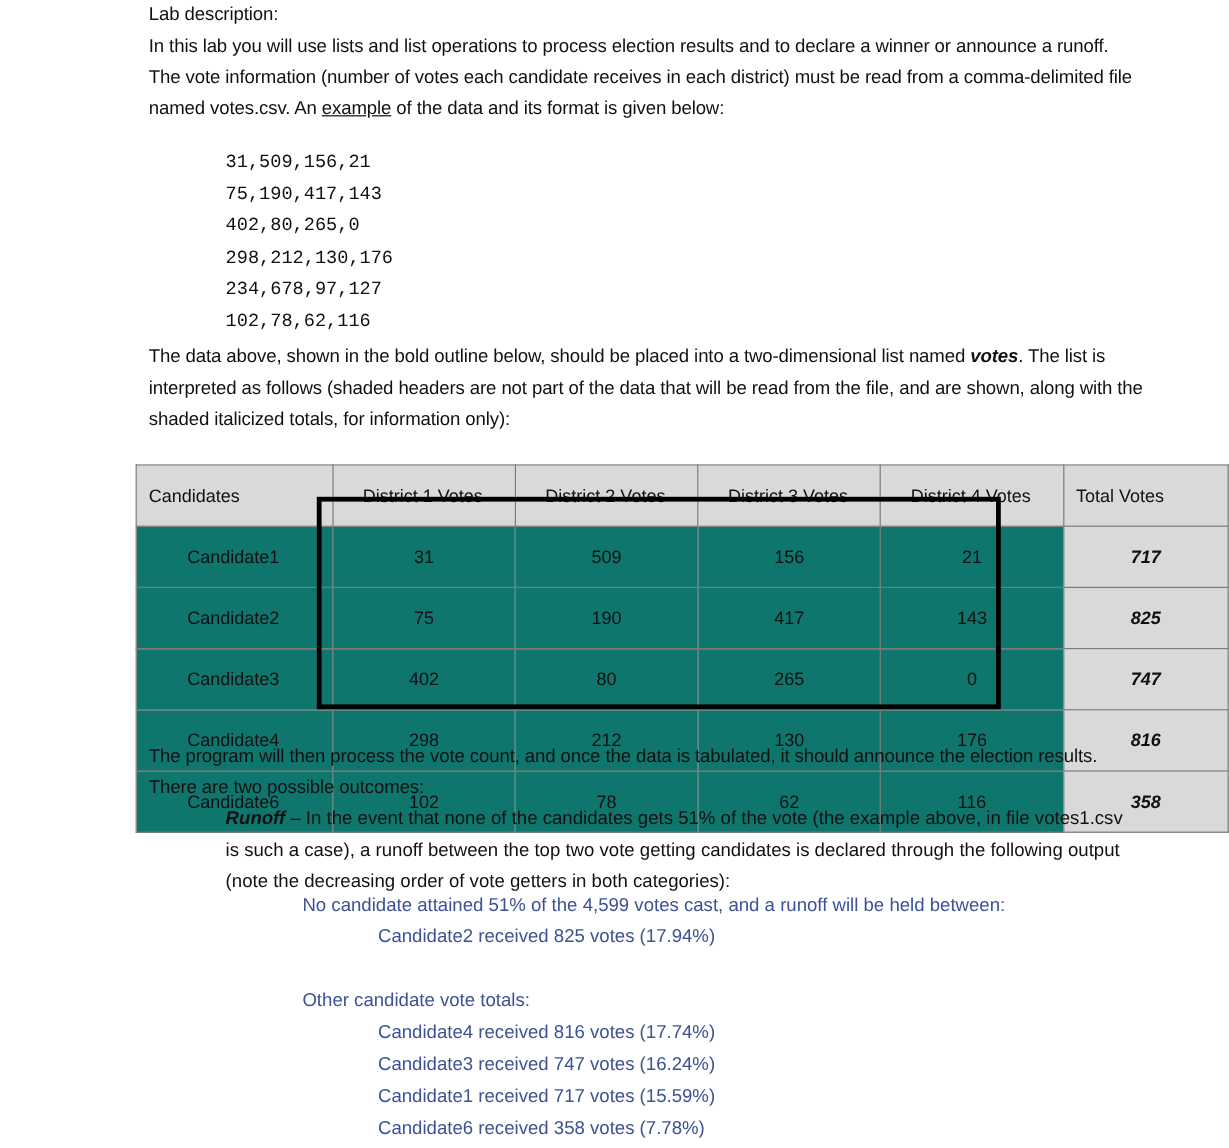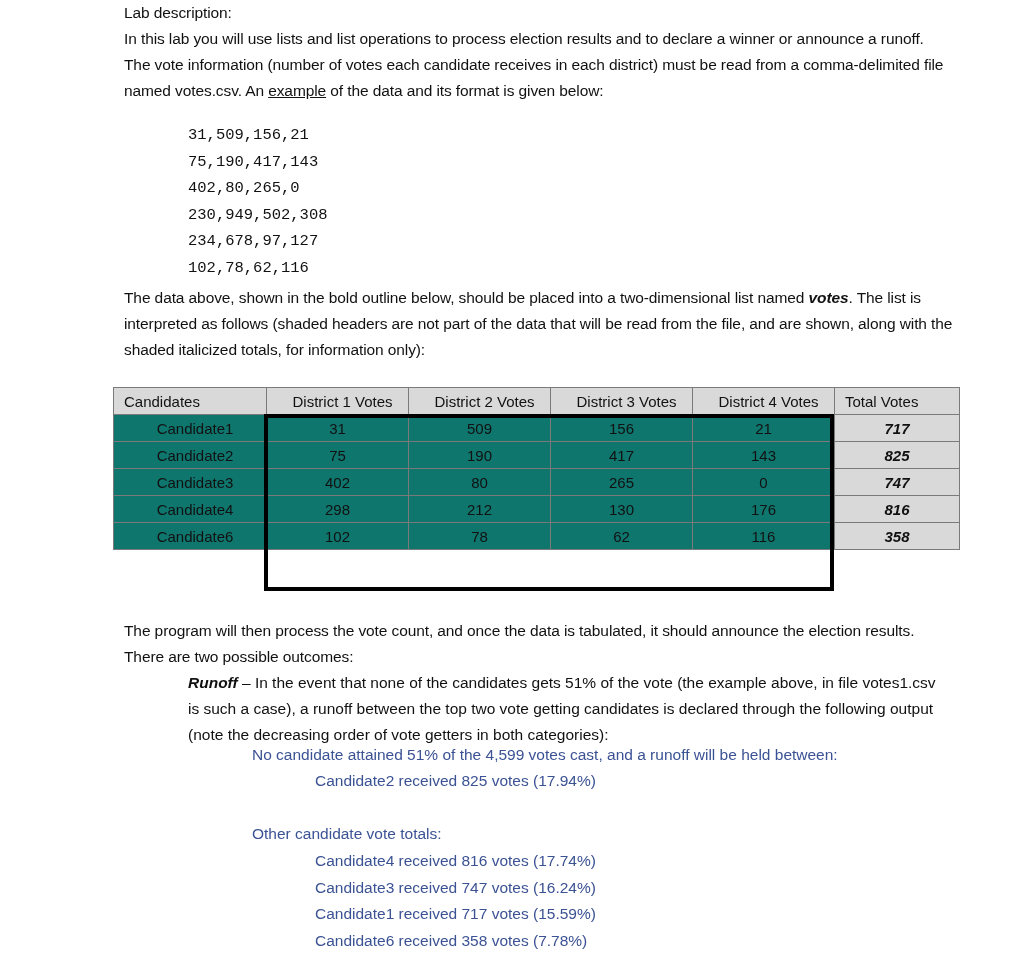--- a/index.html
+++ b/index.html
@@ -7,21 +7,21 @@
          font-family:"Liberation Sans", "DejaVu Sans", sans-serif; color:#111; }
   .p { position:absolute; left:124px; font-size:15.5px; line-height:26px; letter-spacing:-0.1px; }
   .heading { top:0; }
   .intro { top:26px; width:820px; }
   .u { text-decoration:underline; }
   .csv { position:absolute; left:188px; top:122px; font-size:15.5px; line-height:26.6px;font-family:Liberation Mono, monospace; }
   .para2 { top:285px; width:830px; }
   .bi { font-weight:bold; font-style:italic; }
 
   .tbl { position:absolute; left:113px; top:387px; border-collapse:collapse; font-size:15px; }
-  .tbl td, .tbl th { height:26px; padding:0; font-weight:normal; border:1px solid #7a7a7a; }
+  .tbl td, .tbl th { height:26px; padding:12px; font-weight:normal; border:1px solid #7a7a7a; }
   .tbl th { background:#d9d9d9; text-align:left; padding-left:10px; }
   .tbl th.c { text-align:center; padding-left:10px; }
   .tbl td.name { background:#0f766e; text-align:center; padding-left:10px; width:142px; }
   .tbl td.v { text-align:center; background:#0f766e; }
   .tbl td.tot { background:#d9d9d9; text-align:center; font-style:italic; font-weight:bold; width:114px; }
   .outline { position:absolute; left:264px; top:414px; width:562px; height:169px;
              border:4px solid #000; pointer-events:none; }
 
   .para3 { top:618px; width:820px; }
   .runoff { position:absolute; left:188px; top:670px; width:760px; font-size:15.5px; line-height:26px; }
@@ -35,21 +35,21 @@
 <body>
 
 <div class="p heading">Lab description:</div>
 
 <div class="p intro"><span>In this lab you will use lists and list operations to process election results and to declare a winner or announce a runoff.  The vote information (number of votes each candidate receives in each district) must be read from a comma-delimited file named votes.csv.  An </span><span class="u">example</span><span> of the data and its format is given below:</span></div>
 
 <div class="csv">
   <div>31,509,156,21</div>
   <div>75,190,417,143</div>
   <div>402,80,265,0</div>
-  <div>230,949,502,308</div>
+  <div>298,212,130,176</div>
   <div>234,678,97,127</div>
   <div>102,78,62,116</div>
 </div>
 
 <div class="p para2"><span>The data above, shown in the bold outline below, should be placed into a two-dimensional list named </span><span class="bi">votes</span><span>.  The list is interpreted as follows (shaded headers are not part of the data that will be read from the file, and are shown, along with the shaded italicized totals, for information only):</span></div>
 
 <table class="tbl">
   <tbody>
       <tr>
     <th style="width:142px">Candidates</th>

